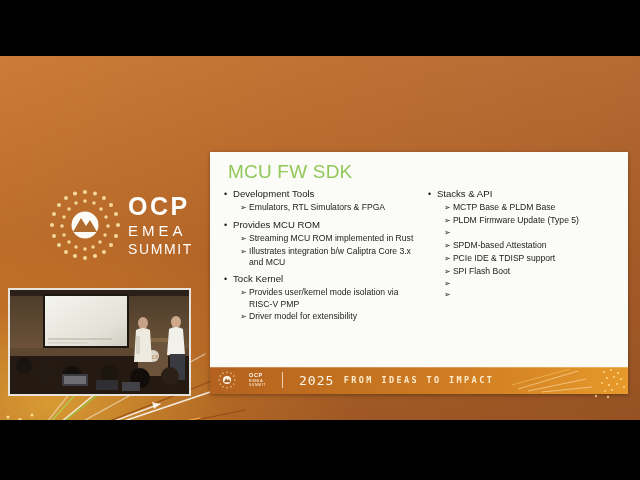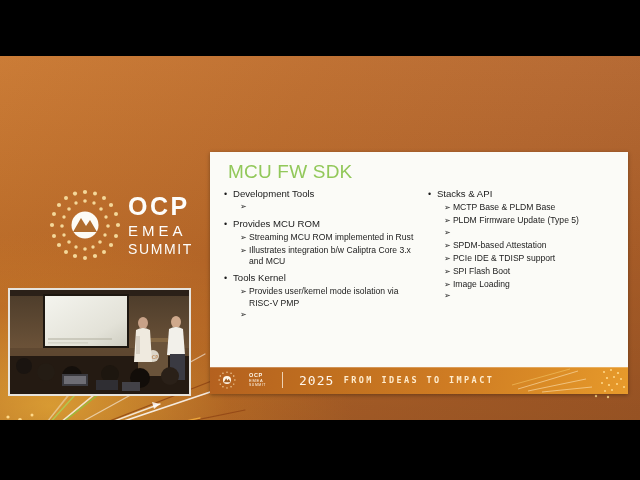--- a/index.html
+++ b/index.html
@@ -428,20 +428,21 @@
 
           <div class="col left">
 
             <div class="group">
               <div class="b1">
                 <span class="dot">•</span>
                 <span class="txt">Development Tools</span>
               </div>
               <div class="b2">
                 <span class="arrow">➢</span>
+                <span class="txt">Emulators, RTL Simulators &amp; FPGA</span>
               </div>
             </div>
 
             <div class="group">
               <div class="b1">
                 <span class="dot">•</span>
                 <span class="txt">Provides MCU ROM</span>
               </div>
               <div class="b2">
                 <span class="arrow">➢</span>
@@ -449,28 +450,29 @@
               </div>
               <div class="b2">
                 <span class="arrow">➢</span>
                 <span class="txt">Illustrates integration b/w Caliptra Core 3.x and MCU</span>
               </div>
             </div>
 
             <div class="group">
               <div class="b1">
                 <span class="dot">•</span>
-                <span class="txt">Tools Kernel</span>
+                <span class="txt">Tock Kernel</span>
               </div>
               <div class="b2">
                 <span class="arrow">➢</span>
                 <span class="txt">Provides user/kernel mode isolation via RISC-V PMP</span>
               </div>
               <div class="b2">
                 <span class="arrow">➢</span>
+                <span class="txt">Driver model for extensibility</span>
               </div>
             </div>
 
           </div>
 
           <div class="col right">
             <div class="group">
               <div class="b1">
                 <span class="dot">•</span>
                 <span class="txt">Stacks &amp; API</span>
@@ -493,21 +495,20 @@
               <div class="b2">
                 <span class="arrow">➢</span>
                 <span class="txt">PCIe IDE &amp; TDISP support</span>
               </div>
               <div class="b2">
                 <span class="arrow">➢</span>
                 <span class="txt">SPI Flash Boot</span>
               </div>
               <div class="b2">
                 <span class="arrow">➢</span>
-                <span class="txt">Image Loading</span>
               </div>
               <div class="b2">
                 <span class="arrow">➢</span>
               </div>
             </div>
           </div>
 
         </div>
       </div>
 

